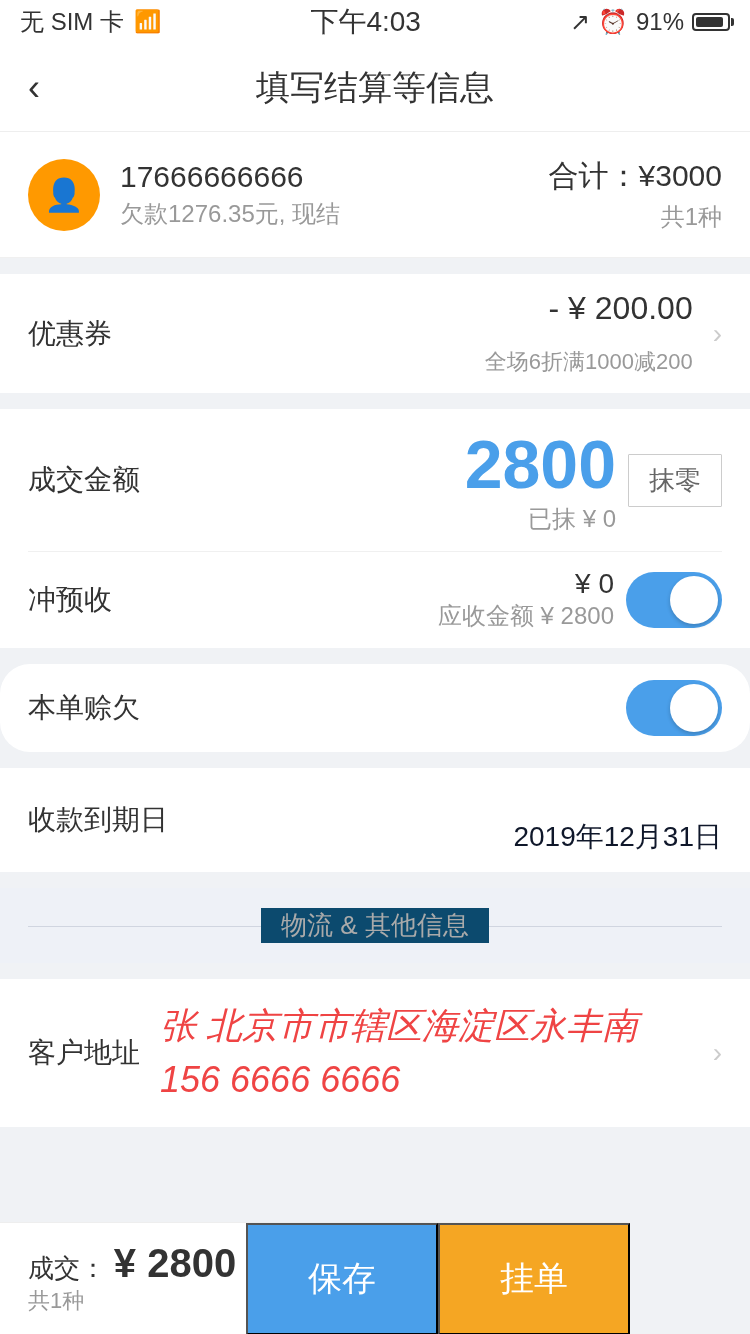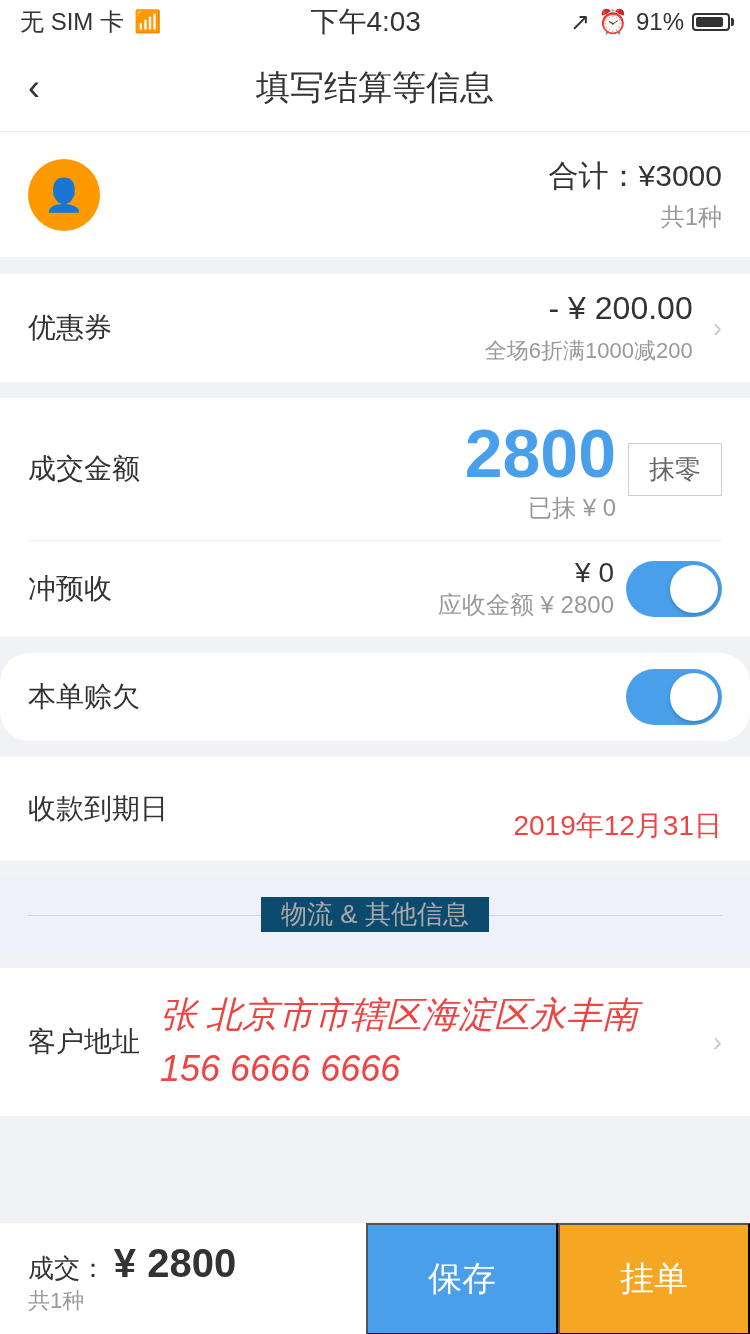--- a/index.html
+++ b/index.html
@@ -98,26 +98,26 @@
       display: flex;
       align-items: center;
       justify-content: space-between;
       min-height: 88px;
       border-bottom: 1px solid #f0f0f0;
       padding: 16px 0;
     }
     .row:last-child { border-bottom: none; }
     .row-label { font-size: 28px; color: #333; flex-shrink: 0; }
     .row-right { display: flex; align-items: center; gap: 12px; }
-    .row-value { font-size: 28px; color: #ef4444; margin-top: 34px; }
+    .row-value { font-size: 28px; color: #0f172a; margin-top: 34px; }
     .row-right-col { text-align: right; }
 
     
     .coupon-value { font-size: 32px; color: #333; font-weight: 500; }
-    .coupon-sub { font-size: 22px; color: #999; margin-top: 9px; }
+    .coupon-sub { font-size: 22px; color: #999; margin-top: 20px; }
     .chevron { font-size: 28px; color: #ccc; margin-left: 8px; }
 
     
     .deal-amount-value { font-size: 68px; color: #4a9fea; font-weight: 600; }
     .round-btn {
       border: 1px solid #ccc;
       border-radius: 1px;
       padding: 8px 20px;
       font-size: 26px;
       color: #666;
@@ -183,21 +183,21 @@
     .address-value { font-size: 36px; color: #ef4444; flex: 1; line-height: 1.5; font-style: italic; }
     .address-chevron { font-size: 28px; color: #ccc; margin-left: 8px; }
 
     
     .bottom-spacer { height: 200px; background: #f0f2f5; }
 
     
     .footer {
       position: fixed;
       bottom: 0;
-      width: 750px;
+      width: 630px;
       height: 112px;
       background: #fff;
       display: flex;
       align-items: center;
       border-top: 1px solid #eee;
     }
     .footer-left {
       flex: 1;
       padding-left: 28px;
     }
@@ -234,20 +234,24 @@
 <div class="nav-bar">
   <span class="nav-back">‹</span>
   <span class="nav-title">填写结算等信息</span>
 </div>
 
 <div class="customer-card">
   <div class="customer-left">
     <div class="avatar">
       <span>👤</span>
     </div>
+    <div>
+      <div class="customer-name">17666666666</div>
+      <div class="customer-sub">欠款1276.35元, 现结</div>
+    </div>
   </div>
   <div class="customer-right">
     <div class="total-amount">合计：¥3000</div>
     <div class="total-count">共1种</div>
   </div>
 </div>
 
 <div class="divider"></div>
 
 <div class="section">

